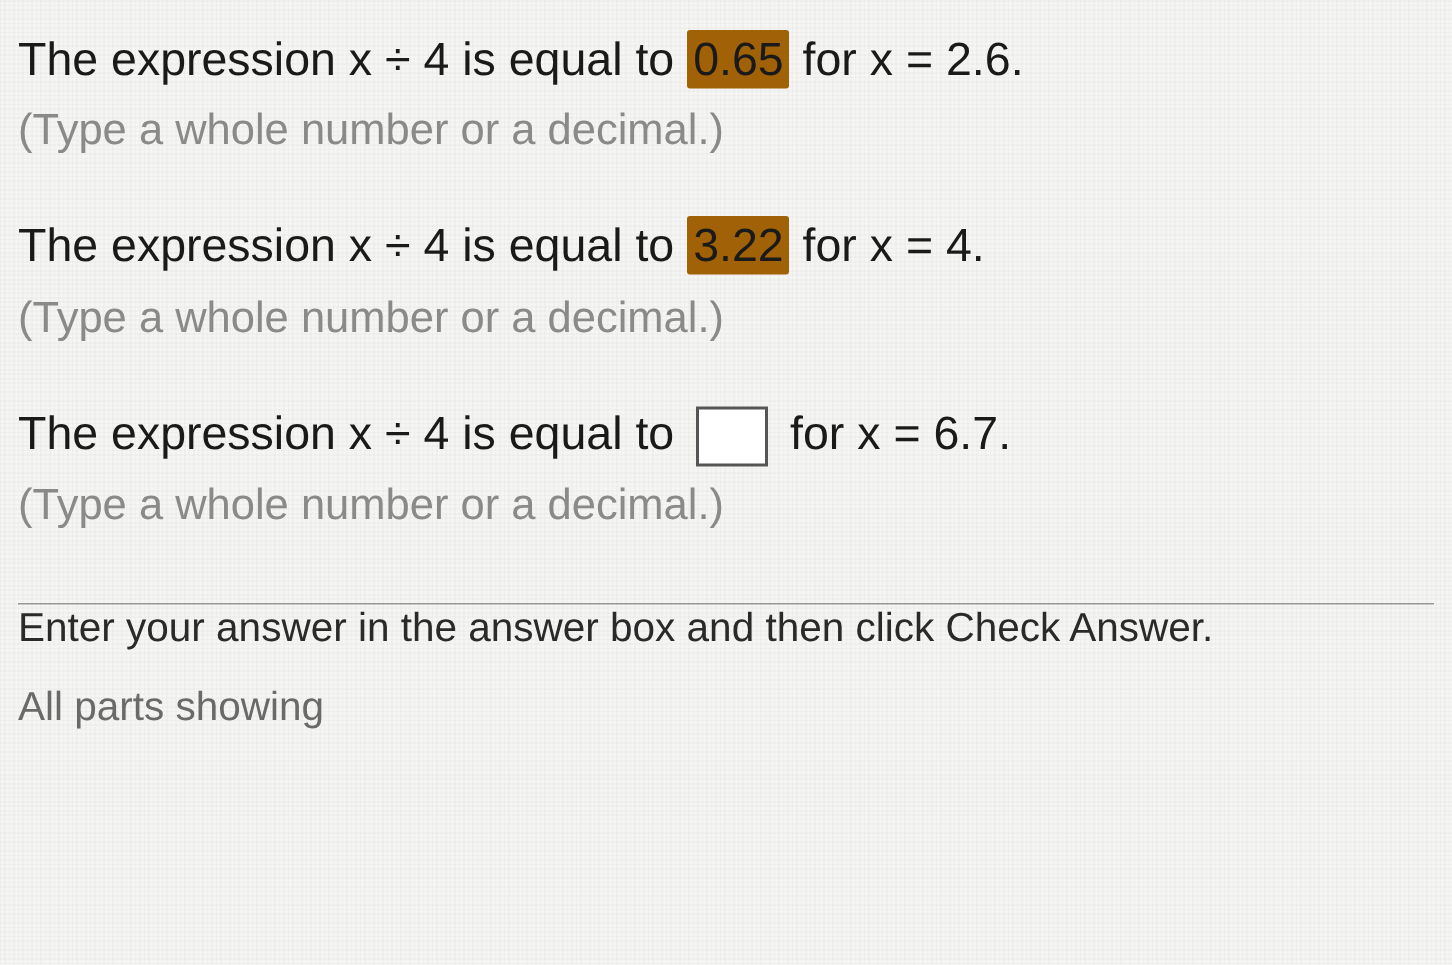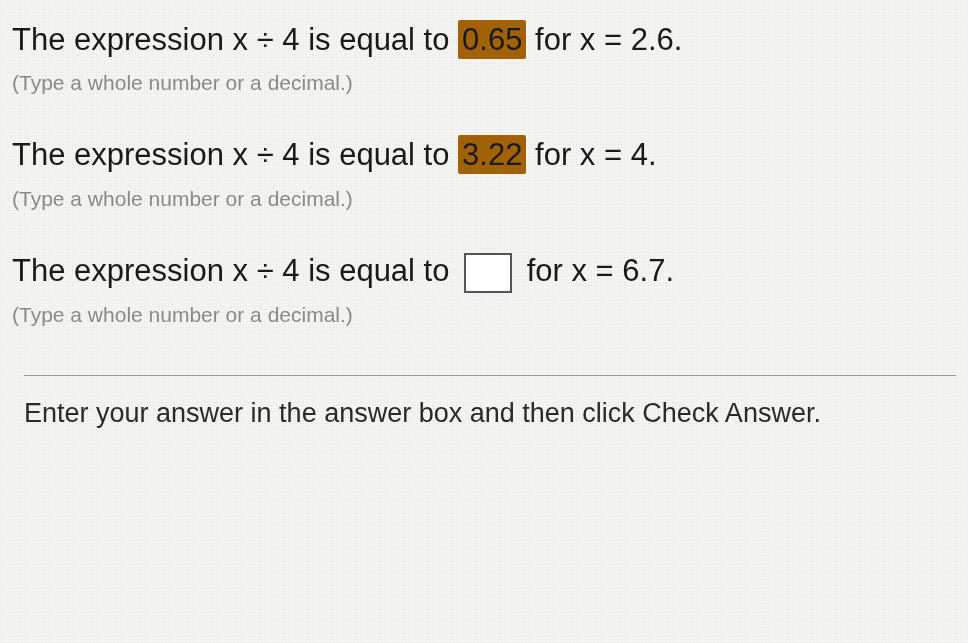--- a/index.html
+++ b/index.html
@@ -22,43 +22,41 @@
     .block {
       margin-bottom: 38px;
     }
     .main-line {
       font-size: 31px;
       line-height: 1.4;
       color: #1a1a1a;
       margin-bottom: 10px;
     }
     .hint-line {
-      font-size: 21px;
+      font-size: 29px;
       color: #8a8a8a;
       font-weight: 400;
     }
     .highlight {
       background: #a16207;
       padding: 2px 4px;
       border-radius: 2px;
     }
     .answer-box {
       display: inline-block;
       width: 48px;
       height: 40px;
       border: 2px solid #555;
       background: #fff;
       vertical-align: middle;
       margin: 0 6px;
     }
     .footer-section {
       border-top: 1px solid #999;
-      padding-top: 22px;
       margin-top: 48px;
-      margin-left: 12px;
     }
     .footer-text {
       font-size: 27px;
       color: #2a2a2a;
     }
     .cutoff {
       font-size: 27px;
       color: #6a6a6a;
       margin-top: 22px;
     }
@@ -82,13 +80,14 @@
 
 <div class="block">
   <div class="main-line">
     <span>The expression x ÷ 4 is equal to </span><span class="answer-box"></span><span> for x = 6.7.</span>
   </div>
   <div class="hint-line">(Type a whole number or a decimal.)</div>
 </div>
 
 <div class="footer-section">
   <div class="footer-text">Enter your answer in the answer box and then click Check Answer.</div>
+  <div class="cutoff">All parts showing</div>
 </div>
 
 </body></html>

